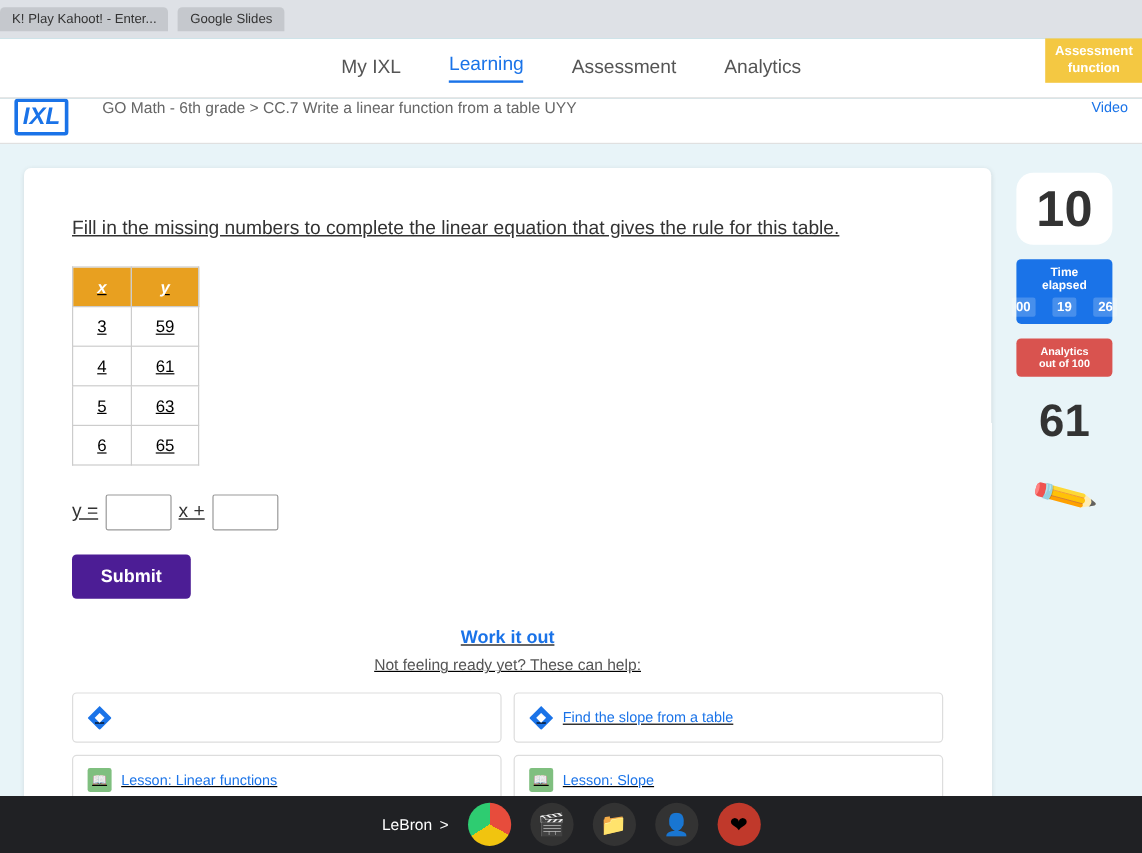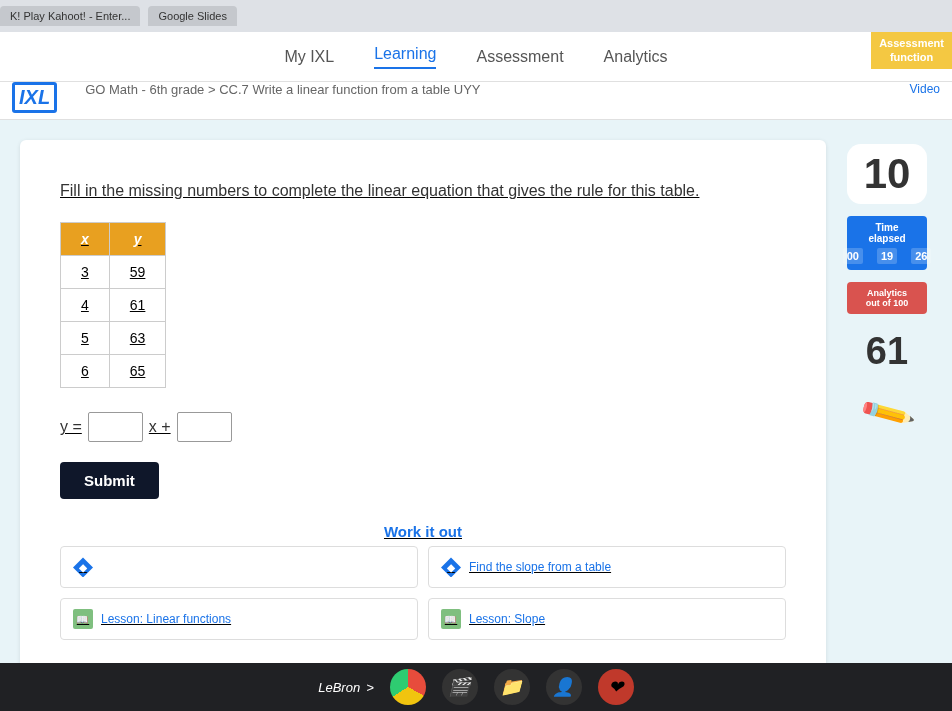--- a/index.html
+++ b/index.html
@@ -164,21 +164,21 @@
       width: 55px;
       height: 30px;
       border: 1px solid #999;
       text-align: center;
       font-size: 15px;
       border-radius: 2px;
     }
 
     
     .submit-btn {
-      background: #0f172a;
+      background: #4c1d95;
       color: white;
       border: none;
       padding: 10px 24px;
       font-size: 15px;
       border-radius: 4px;
       cursor: pointer;
       font-weight: bold;
     }
 
     
@@ -314,21 +314,20 @@
       position: absolute;
       bottom: 0;
       left: 0;
       right: 0;
       background: #202124;
       height: 48px;
       display: flex;
       align-items: center;
       justify-content: center;
       gap: 16px;
-      font-style: italic;
     }
     .taskbar-item {
       color: white;
       font-size: 13px;
       display: flex;
       align-items: center;
       gap: 6px;
     }
     .taskbar-icon {
       width: 36px;
@@ -409,20 +408,21 @@
       <span>x +</span>
       <input class="equation-input" type="text" value="" style="">
     </div>
 
     
     <button class="submit-btn">Submit</button>
 
     
     <div class="work-section">
       <div class="work-title">Work it out</div>
+      <div class="work-subtitle">Not feeling ready yet? These can help:</div>
       <div class="help-grid">
         <div class="help-item">
           <div class="help-icon diamond">◆</div>
         </div>
         <div class="help-item">
           <div class="help-icon diamond">◆</div>
           <span>Find the slope from a table</span>
         </div>
         <div class="help-item">
           <div class="help-icon book">📖</div>

